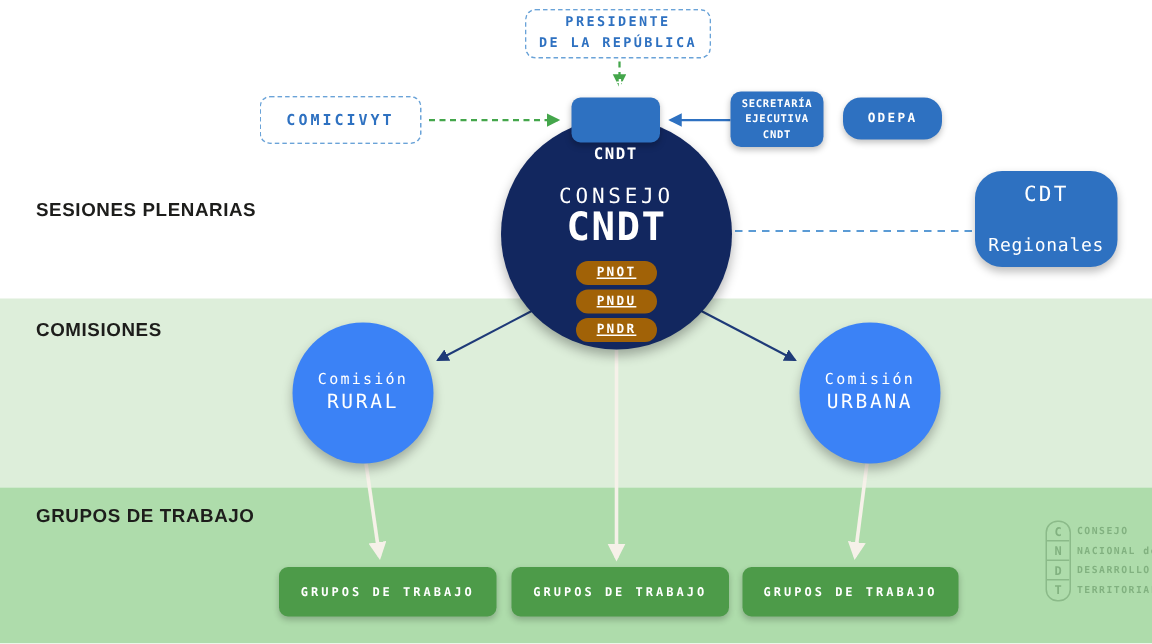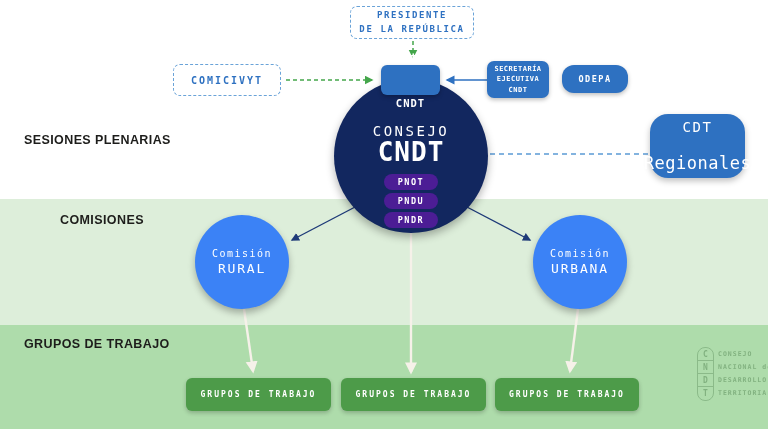--- a/index.html
+++ b/index.html
@@ -7,44 +7,44 @@
   .canvas { position:relative; width:768px; height:429px; font-family:"DejaVu Sans Mono", monospace; overflow:hidden; }
 
   
   .band { position:absolute; left:0; width:768px; }
   .band-white  { top:0;   height:199px; background:#ffffff; }
   .band-light  { top:199px; height:126px; background:#ddeeda; }
   .band-medium { top:325px; height:104px; background:#aedcab; }
 
   .band-label { position:absolute; left:24px; font-family:"Liberation Sans", sans-serif; font-weight:bold; font-size:12.5px; letter-spacing:0.4px; color:#1d1d1b; z-index:3; }
   .lbl-sesiones  { top:133px; }
-  .lbl-comisiones{ top:213px;margin-left:36px; }
+  .lbl-comisiones{ top:213px; }
   .lbl-grupos    { top:337px; }
 
   svg.connectors { position:absolute; left:0; top:0; z-index:1; pointer-events:none; }
 
   .node { position:absolute; z-index:2; display:flex; flex-direction:column; align-items:center; justify-content:center; text-align:center; }
 
   .dashed-box { background:#ffffff; border:1.5px dashed #6aa3d8; border-radius:7px; color:#2e71c1; font-weight:bold; }
   .presidente { left:350px; top:6px; width:124px; height:33px; font-size:9px; letter-spacing:1.6px; line-height:1.45; }
   .comicivyt  { left:173px; top:64px; width:108px; height:32px; font-size:10px; letter-spacing:2px; }
 
   .blue-box { background:#2e71c1; color:#fff; font-weight:bold; border-radius:6px; box-shadow:0 2px 4px rgba(0,0,0,0.25); }
   .pdta       { left:381px; top:65px; width:59px; height:30px; font-size:10.5px; letter-spacing:1px; line-height:1.35; z-index:4;gap:31px; }
   .secretaria { left:487px; top:61px; width:62px; height:37px; font-size:7px; letter-spacing:0.5px; line-height:1.5; border-radius:7px; }
   .odepa      { left:562px; top:65px; width:66px; height:28px; font-size:8.5px; letter-spacing:1.5px; border-radius:12px; }
 
   .main-circle { left:334px; top:79px; width:154px; height:154px; border-radius:50%; background:#12275f; box-shadow:0 4px 8px rgba(0,0,0,0.3); justify-content:flex-start; padding-top:44px; }
   .consejo-title { color:#fff; font-size:14px; letter-spacing:2.5px; font-weight:normal; }
   .consejo-acronym { color:#fff; font-size:26px; font-weight:bold; letter-spacing:1px; line-height:1.05; margin-bottom:6px; }
-  .pill { width:54px; height:16px; background:#4c1d95; border-radius:9px; color:#fff; font-size:8.5px; font-weight:bold; letter-spacing:1.5px; display:flex; align-items:center; justify-content:center; margin:1.5px 0; }
+  .pill { width:54px; height:16px; background:#a16207; border-radius:9px; color:#fff; font-size:8.5px; font-weight:bold; letter-spacing:1.5px; display:flex; align-items:center; justify-content:center; margin:1.5px 0;text-decoration:underline; }
 
   .cdt-box { left:650px; top:114px; width:95px; height:64px; border-radius:18px; background:#2e71c1; color:#fff; box-shadow:0 3px 6px rgba(0,0,0,0.25); }
   .cdt-line1 { font-size:14px; letter-spacing:1.5px; font-weight:500; }
-  .cdt-line2 { font-size:17px; letter-spacing:0.5px; font-weight:normal; margin-top:18px; }
+  .cdt-line2 { font-size:12px; letter-spacing:0.5px; font-weight:normal; margin-top:18px; }
 
   .teal-circle { width:94px; height:94px; border-radius:50%; background:#3b82f6; color:#fff; box-shadow:0 4px 7px rgba(0,0,0,0.28); }
   .rural  { left:195px; top:215px; }
   .urbana { left:533px; top:215px; }
   .teal-line1 { font-size:10px; letter-spacing:1.5px; }
   .teal-line2 { font-size:13px; letter-spacing:1.8px; margin-top:2px; }
 
   .green-box { top:378px; height:33px; background:#4d9b49; border-radius:6px; color:#fff; font-size:8px; font-weight:bold; letter-spacing:2px; box-shadow:0 2px 4px rgba(0,0,0,0.22); }
   .grupo1 { left:186px; width:145px; }
   .grupo2 { left:341px; width:145px; }

